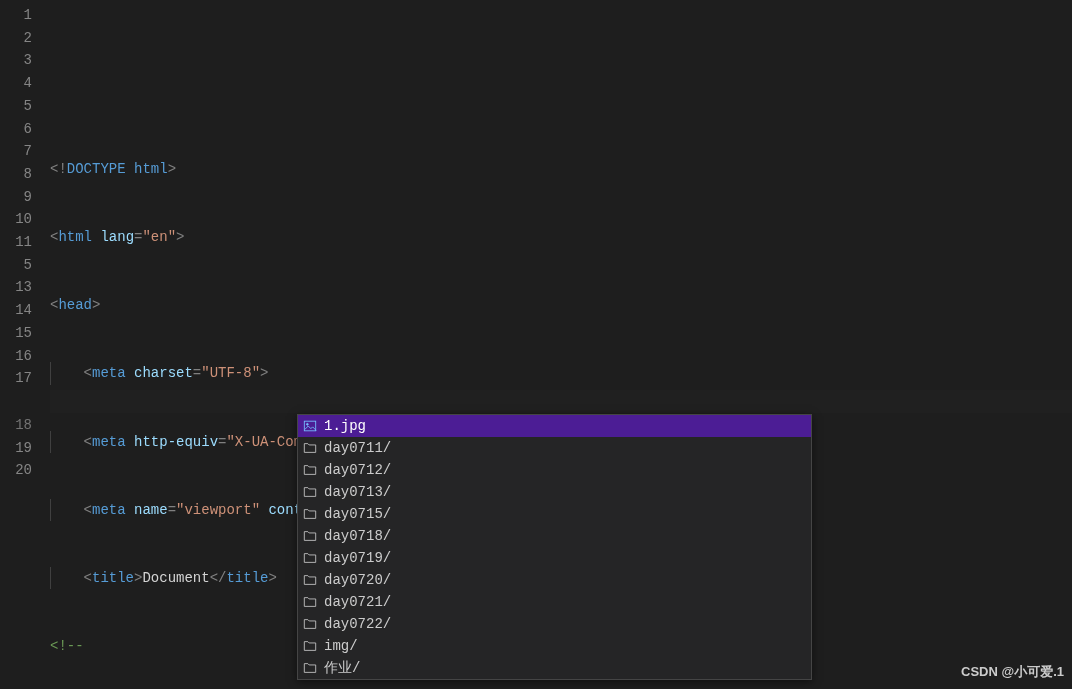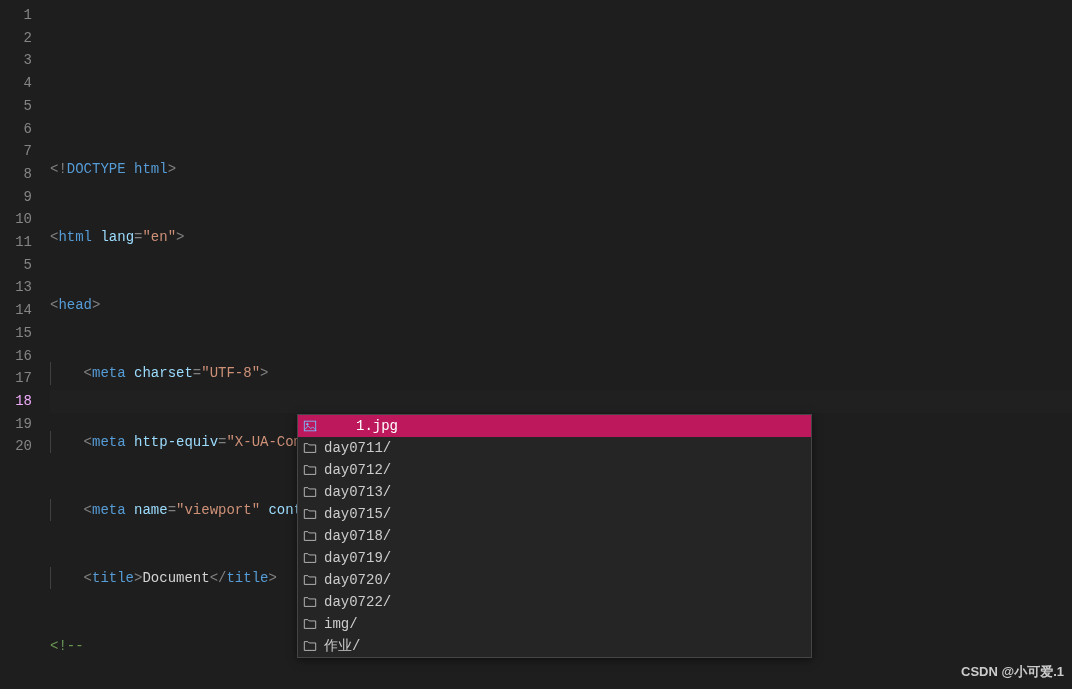--- a/index.html
+++ b/index.html
@@ -20,21 +20,21 @@
     .gutter {
       width: 50px;
       background: #1e1e1e;
       padding-top: 4px;
       text-align: right;
       padding-right: 18px;
       color: #858585;
       user-select: none;
       line-height: 22.7px;
     }
-    .gutter .current-line { color: #f0abfc; }
+    .gutter .current-line { color: #737373; margin-top: 24px; }
     .code-area {
       flex: 1;
       padding-top: 22px;
       line-height: 22.7px;
       white-space: pre;
       position: relative;
     }
     .code-line { height: 22.7px; position: relative; }
     .indent-guide {
       position: absolute;
@@ -62,21 +62,21 @@
       z-index: 10;
     }
     .ac-item {
       display: flex;
       align-items: center;
       height: 22px;
       padding: 0 4px;
       color: #cccccc;
       cursor: pointer;
     }
-    .ac-item.selected { background: #be185d; color: #ffffff; gap: 32px; }
+    .ac-item.selected { background: #4c1d95; color: #ffffff; }
     .ac-icon {
       width: 16px;
       height: 16px;
       margin-right: 6px;
       display: flex;
       align-items: center;
       justify-content: center;
     }
     .ac-icon svg { width: 14px; height: 14px; }
     .watermark {
@@ -213,20 +213,28 @@
         </svg>
       </span>
       <span>day0720/</span>
     </div>
     <div class="ac-item">
       <span class="ac-icon">
         <svg viewBox="0 0 16 16" fill="none" stroke="#c5c5c5" stroke-width="1">
           <path d="M1.5 3h4l1.5 1.5h7.5v8.5h-13z"></path>
         </svg>
       </span>
+      <span>day0721/</span>
+    </div>
+    <div class="ac-item">
+      <span class="ac-icon">
+        <svg viewBox="0 0 16 16" fill="none" stroke="#c5c5c5" stroke-width="1">
+          <path d="M1.5 3h4l1.5 1.5h7.5v8.5h-13z"></path>
+        </svg>
+      </span>
       <span>day0722/</span>
     </div>
     <div class="ac-item">
       <span class="ac-icon">
         <svg viewBox="0 0 16 16" fill="none" stroke="#c5c5c5" stroke-width="1">
           <path d="M1.5 3h4l1.5 1.5h7.5v8.5h-13z"></path>
         </svg>
       </span>
       <span>img/</span>
     </div>

